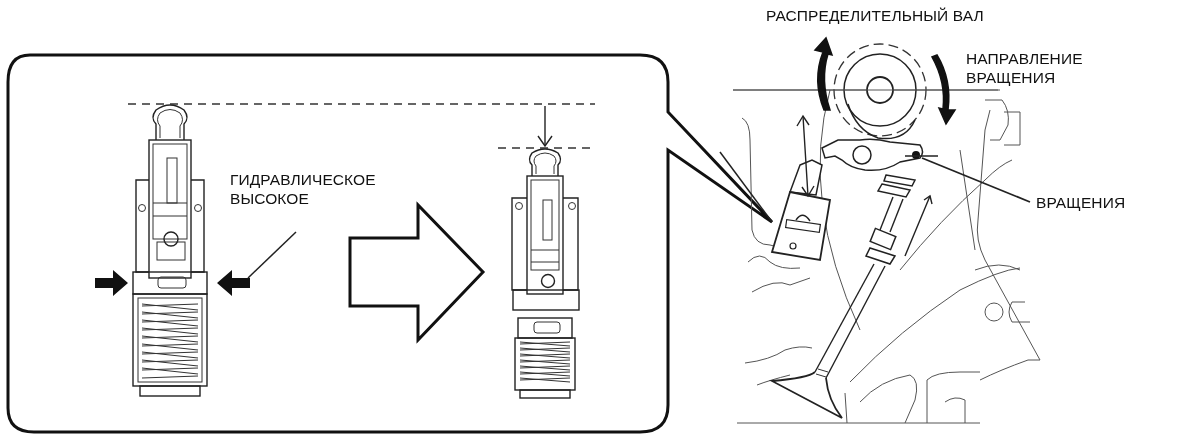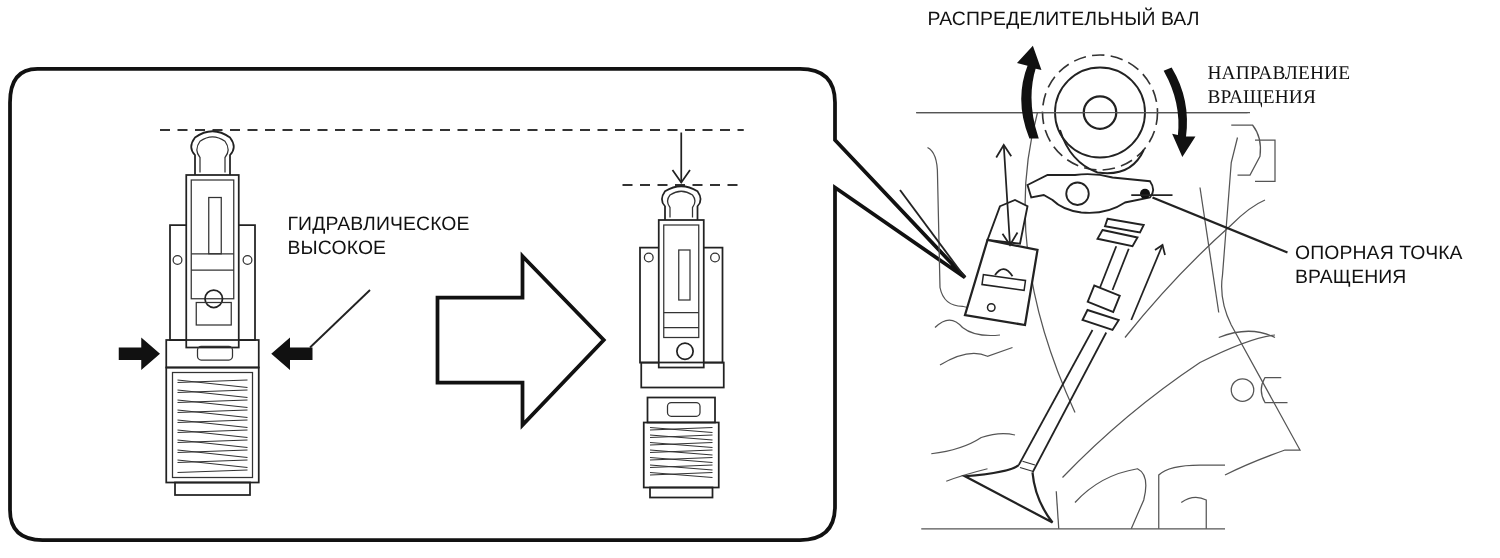--- a/index.html
+++ b/index.html
@@ -157,28 +157,27 @@
     <line class="thin" x1="818" y1="369" x2="828" y2="372"></line>
     <line class="thin" x1="816" y1="374" x2="826" y2="377"></line>
 
     <line class="med" x1="905" y1="256" x2="930" y2="196"></line>
     <path class="med" d="M 924 200 L 930 196 L 932 204"></path>
   </g>
 
   <line class="ln" stroke-width="1.5" x1="720" y1="152" x2="772" y2="222"></line>
 </svg>
 
-<div class="lbl" style="left:742px; top:6px;">РАСПРЕДЕЛИТЕЛЬНЫЙ ВАЛ</div>
+<div class="lbl" style="left:766px; top:6px;">РАСПРЕДЕЛИТЕЛЬНЫЙ ВАЛ</div>
 
-<div class="lbl" style="left:966px; top:49px;font-family:Liberation Serif, serif;">
+<div class="lbl" style="left:966px; top:49px;">
   <div>НАПРАВЛЕНИЕ</div>
   <div>ВРАЩЕНИЯ</div>
 </div>
 
 <div class="lbl" style="left:230px; top:170px;">
   <div>ГИДРАВЛИЧЕСКОЕ</div>
   <div>ВЫСОКОЕ</div>
 </div>
 
 <div class="lbl" style="left:1036px; top:193px;">
-  <div>ОПОРНАЯ ТОЧКА</div>
   <div>ВРАЩЕНИЯ</div>
 </div>
 
 </body></html>

